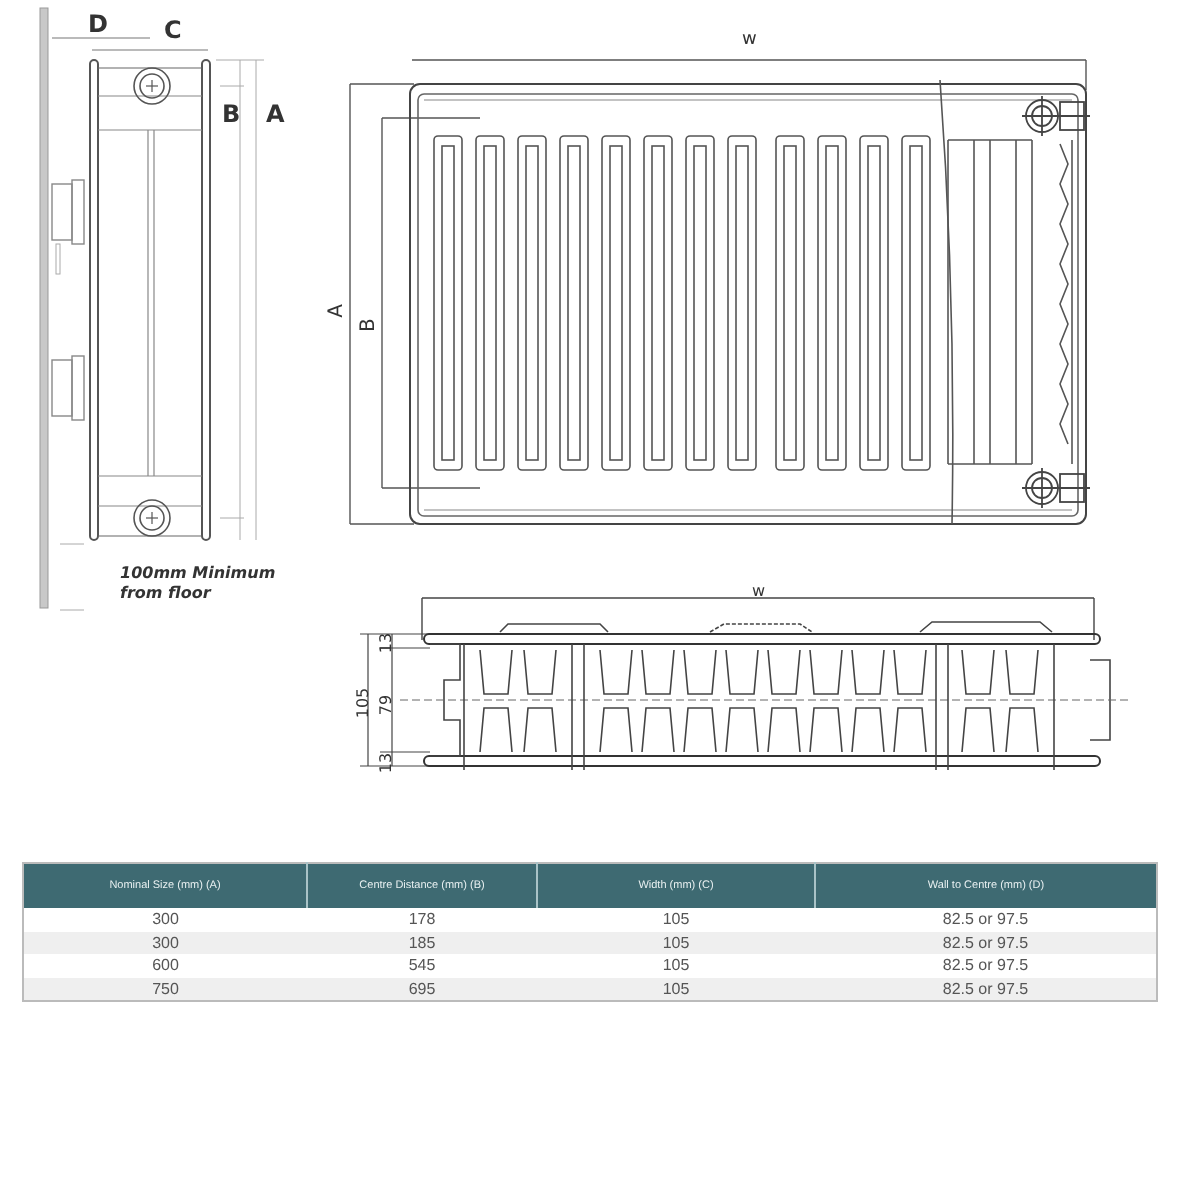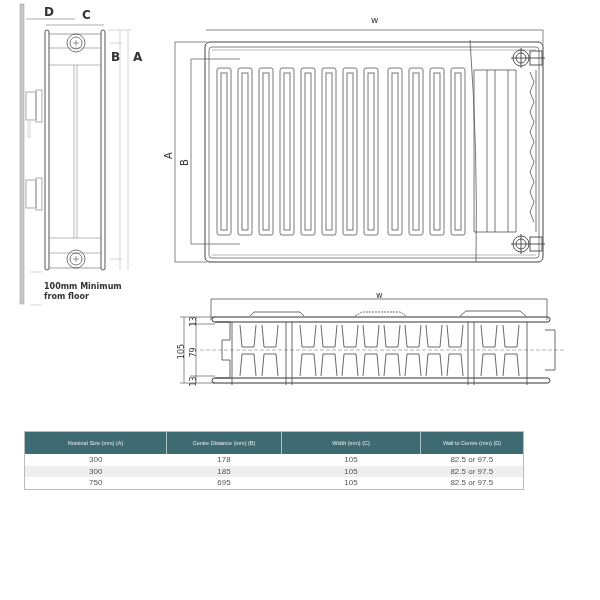--- a/index.html
+++ b/index.html
@@ -3,21 +3,21 @@
 <meta charset="utf-8">
 <style>
   html, body { margin:0; padding:0; background:#ffffff; }
   body { width:600px; height:600px; position:relative; overflow:hidden; font-family:"Liberation Sans", sans-serif; }
   .abs { position:absolute; }
   svg { position:absolute; left:0; top:0; }
   .lbl { position:absolute; font-family:"DejaVu Sans", sans-serif; color:#333; }
   .dim-big { font-size:12px; font-weight:bold; }
   .dim-sm { font-size:8px; }
   .floor-note { font-family:"DejaVu Sans", sans-serif; font-size:8px; font-weight:bold; color:#333; line-height:10px; }
-  table.spec { position:absolute; left:24px; top:431px; width:500px; border-collapse:collapse; font-family:"Liberation Sans", sans-serif; }
+  table.spec { position:absolute; left:11px; top:431px; width:568px; border-collapse:collapse; font-family:"Liberation Sans", sans-serif; }
   table.spec th { background:#3e6a72; color:#e8f0f1; font-size:5.5px; font-weight:normal; height:22px; border-right:1px solid #a9c3c7; padding:0; }
   table.spec th:last-child { border-right:none; }
   table.spec td { font-size:8px; color:#555; text-align:center; height:11.5px; padding:0; line-height:11.5px; }
   table.spec tr:nth-child(even) td { background:#efefef; }
   table.spec tr:nth-child(odd) td { background:#ffffff; }
   table.spec { border:1px solid #bbb; }
 </style>
 </head>
 <body>
 
@@ -63,21 +63,21 @@
     <line x1="110" y1="43" x2="122" y2="43" stroke="#aaa" stroke-width="0.5"></line>
     <line x1="110" y1="259" x2="122" y2="259" stroke="#aaa" stroke-width="0.5"></line>
 
     <line x1="30" y1="272" x2="42" y2="272" stroke="#aaa" stroke-width="0.5"></line>
     <line x1="30" y1="305" x2="42" y2="305" stroke="#aaa" stroke-width="0.5"></line>
   </svg>
   <span class="lbl dim-big" style="left:44px;top:5px;">D</span>
   <span class="lbl dim-big" style="left:82px;top:8px;">C</span>
   <span class="lbl dim-big" style="left:111px;top:50px;">B</span>
   <span class="lbl dim-big" style="left:133px;top:50px;">A</span>
-  <div class="abs floor-note" style="left:44px;top:282px;">
+  <div class="abs floor-note" style="left:60px;top:282px;font-style:italic;">
     <div>100mm Minimum</div>
     <div>from floor</div>
   </div>
 </div>
 
 <div class="abs" style="left:160px;top:0;width:440px;height:280px;">
   <svg width="440" height="280" viewBox="160 0 440 280">
 
     <line x1="206" y1="30" x2="543" y2="30" stroke="#555" stroke-width="0.7"></line>
     <line x1="543" y1="30" x2="543" y2="45" stroke="#555" stroke-width="0.7"></line>
@@ -235,19 +235,25 @@
       <td>105</td>
       <td>82.5 or 97.5</td>
     </tr>
     <tr>
       <td>300</td>
       <td>185</td>
       <td>105</td>
       <td>82.5 or 97.5</td>
     </tr>
     <tr>
+      <td>600</td>
+      <td>545</td>
+      <td>105</td>
+      <td>82.5 or 97.5</td>
+    </tr>
+    <tr>
       <td>750</td>
       <td>695</td>
       <td>105</td>
       <td>82.5 or 97.5</td>
     </tr>
   </tbody>
 </table>
 
 </body></html>

